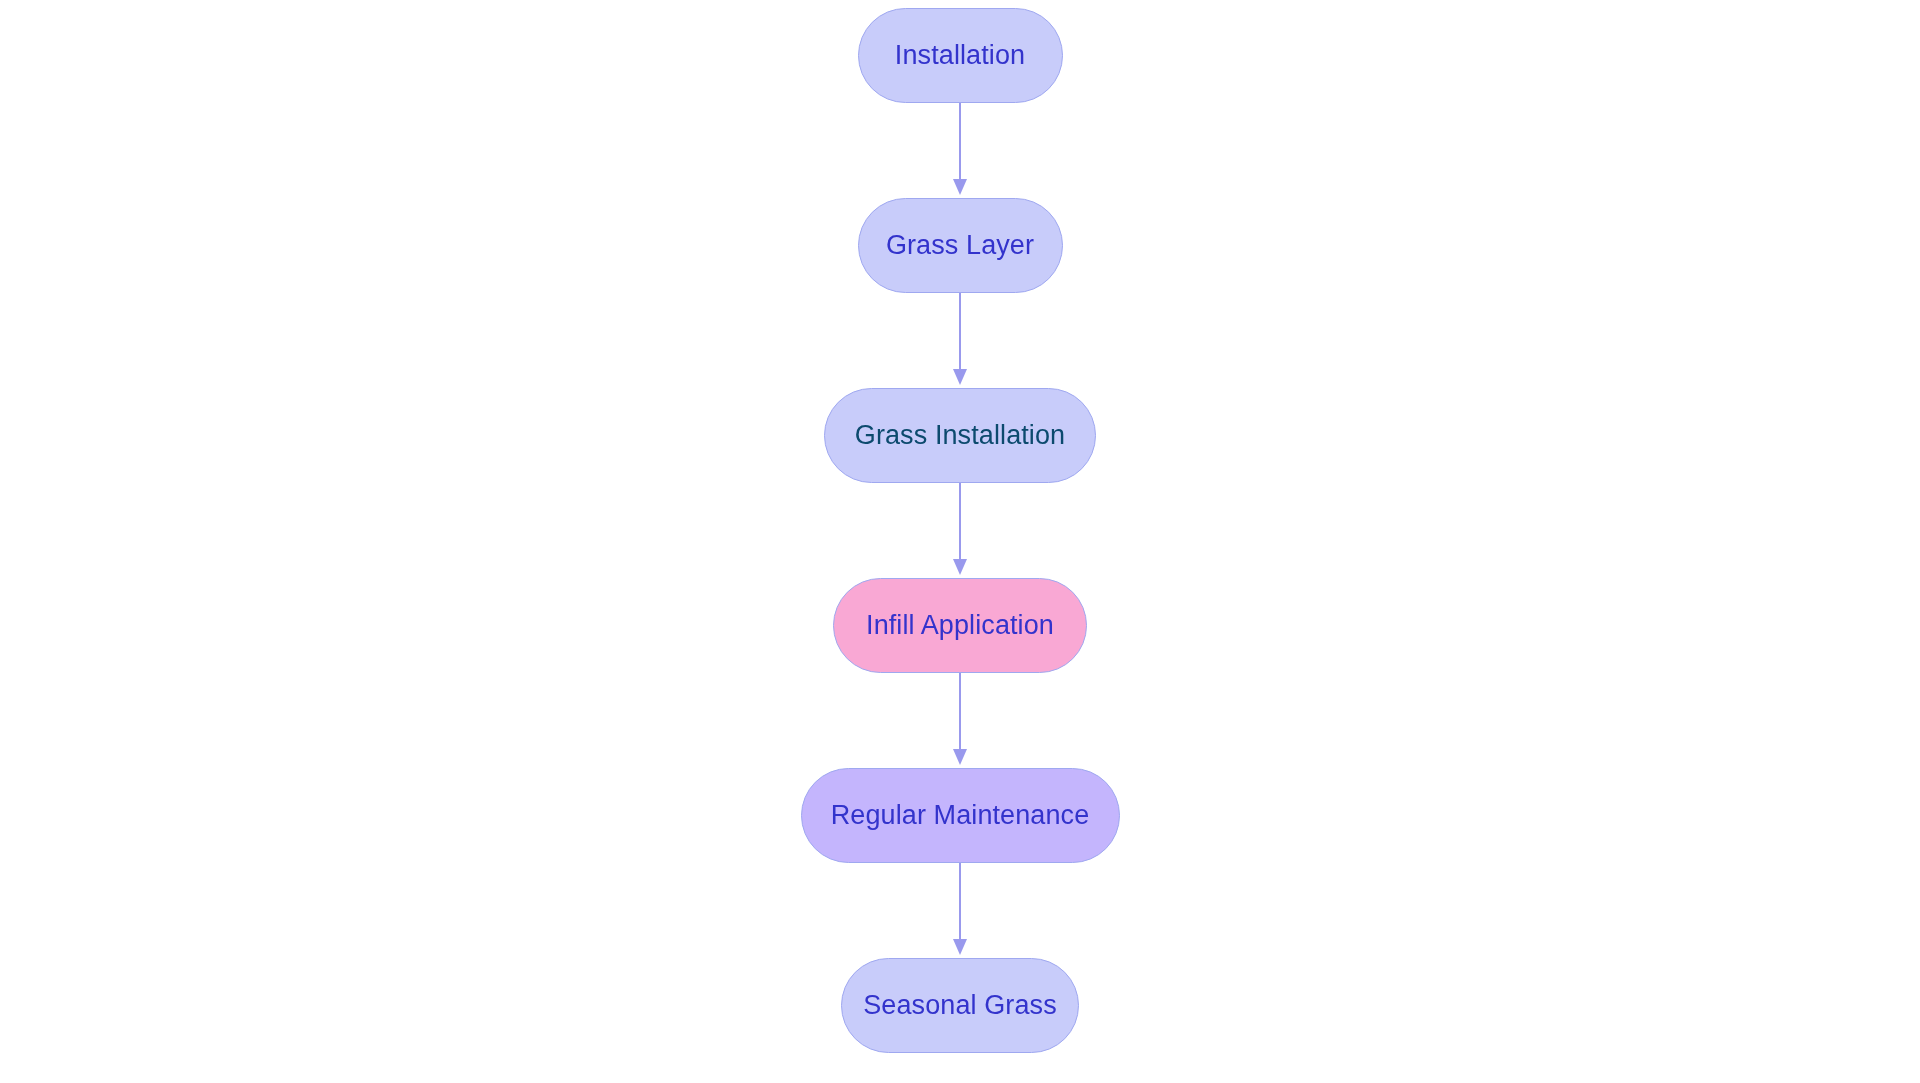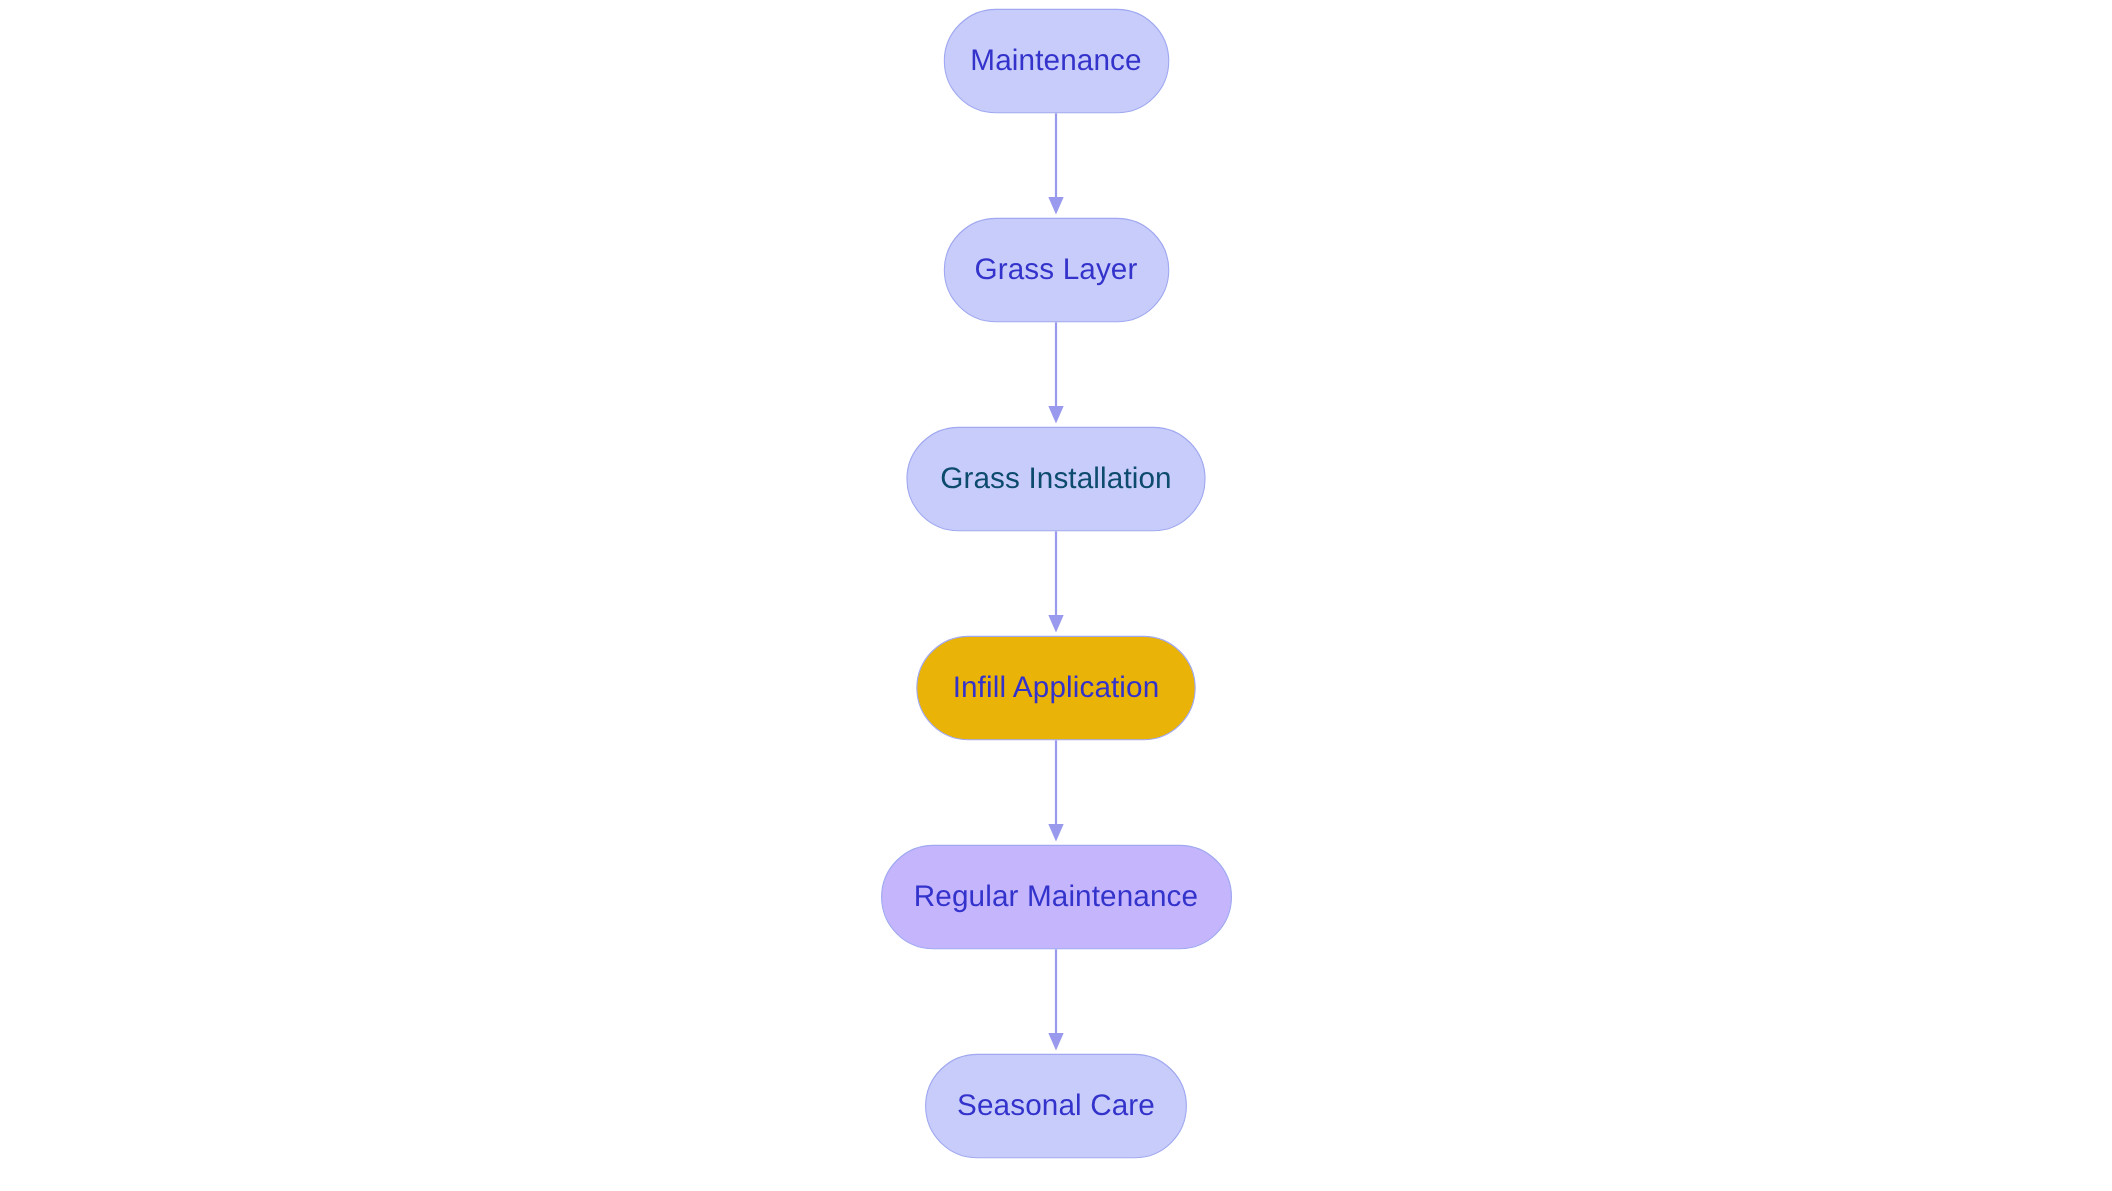--- a/index.html
+++ b/index.html
@@ -69,21 +69,21 @@
   }
 </style>
 </head>
 <body style="background: rgb(255, 255, 255);">
 
 <div id="flowchart" style="background: rgb(255, 255, 255);">
   <div class="flow-stack">
 
     <div class="flow-step">
       <div class="node" style="width: 205px; background: rgb(200, 204, 250); border-color: rgb(159, 168, 240);">
-        <span class="node-label" style="color: rgb(51, 51, 204);">Maintenance</span>
+        <span class="node-label" style="color: rgb(51, 51, 204);">Installation</span>
       </div>
       <svg class="connector" viewBox="0 0 20 95">
         <line x1="10" y1="0" x2="10" y2="78" stroke="#9999ed" stroke-width="2"></line>
         <polygon points="3,76 17,76 10,92" fill="#9999ed"></polygon>
       </svg>
     </div>
 
     <div class="flow-step">
       <div class="node" style="width: 205px; background: rgb(200, 204, 250); border-color: rgb(159, 168, 240);">
         <span class="node-label" style="color: rgb(51, 51, 204);">Grass Layer</span>
@@ -98,39 +98,39 @@
       <div class="node" style="width: 272px; background: rgb(200, 204, 250); border-color: rgb(159, 168, 240);">
         <span class="node-label" style="color: #0c4a6e;">Grass Installation</span>
       </div>
       <svg class="connector" viewBox="0 0 20 95">
         <line x1="10" y1="0" x2="10" y2="78" stroke="#9999ed" stroke-width="2"></line>
         <polygon points="3,76 17,76 10,92" fill="#9999ed"></polygon>
       </svg>
     </div>
 
     <div class="flow-step">
-      <div class="node" style="width: 254px; background: #eab308; border-color: rgb(159, 168, 240); text-align: right;">
+      <div class="node" style="width: 254px; background: #f9a8d4; border-color: rgb(159, 168, 240); text-align: right;">
         <span class="node-label" style="color: rgb(51, 51, 204);">Infill Application</span>
       </div>
       <svg class="connector" viewBox="0 0 20 95">
         <line x1="10" y1="0" x2="10" y2="78" stroke="#9999ed" stroke-width="2"></line>
         <polygon points="3,76 17,76 10,92" fill="#9999ed"></polygon>
       </svg>
     </div>
 
     <div class="flow-step">
       <div class="node" style="width: 319px; background: #c4b5fd; border-color: rgb(159, 168, 240);">
         <span class="node-label" style="color: rgb(51, 51, 204);">Regular Maintenance</span>
       </div>
       <svg class="connector" viewBox="0 0 20 95">
         <line x1="10" y1="0" x2="10" y2="78" stroke="#9999ed" stroke-width="2"></line>
         <polygon points="3,76 17,76 10,92" fill="#9999ed"></polygon>
       </svg>
     </div>
 
     <div class="flow-step">
       <div class="node" style="width: 238px; background: rgb(200, 204, 250); border-color: rgb(159, 168, 240);">
-        <span class="node-label" style="color: rgb(51, 51, 204);">Seasonal Care</span>
+        <span class="node-label" style="color: rgb(51, 51, 204);">Seasonal Grass</span>
       </div>
     </div>
 
   </div>
 </div>
 
 </body></html>

